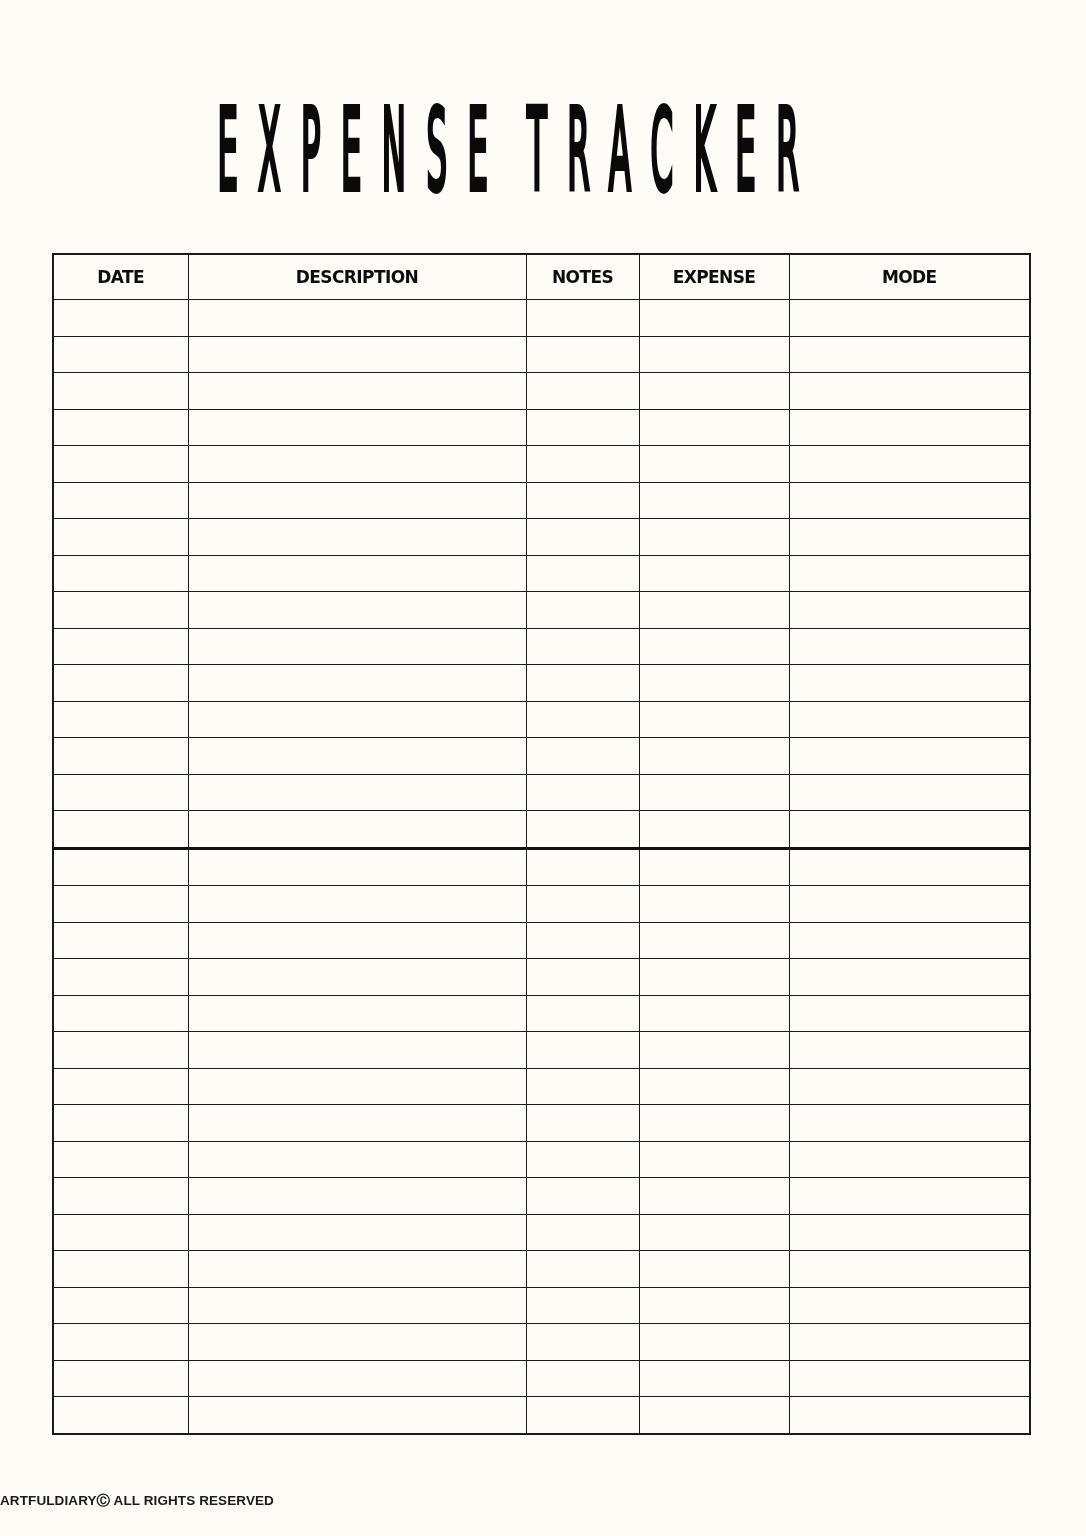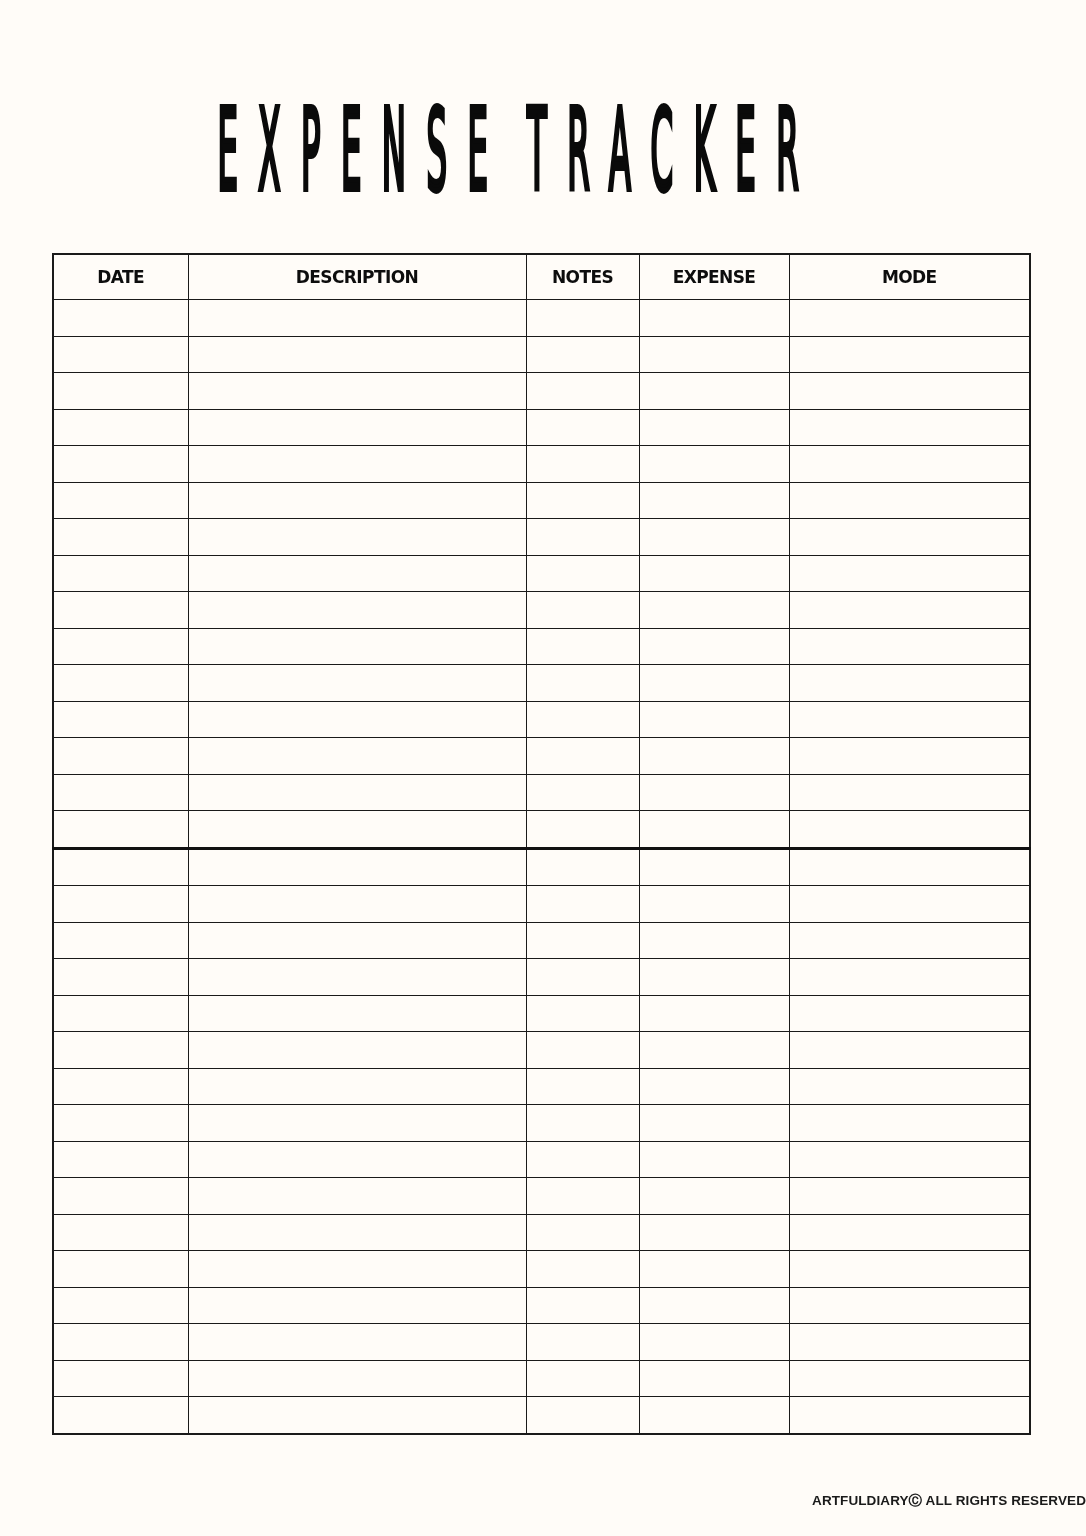--- a/index.html
+++ b/index.html
@@ -27,21 +27,21 @@
   table.tracker th, table.tracker td {
     border:1.5px solid #1a1a1a; padding:0;
   }
   table.tracker th {
     height:44px; font-family:"DejaVu Sans", sans-serif; font-weight:700;
     font-size:17px; letter-spacing:-0.6px; text-align:center; color:#0d0d0d;
   }
   table.tracker td { height:35.5px; }
   tr.block-end td { border-bottom:3px solid #111; }
   .footer {
-    position:absolute; left:0; top:1492px; width:1086px; text-align:right;
+    position:absolute; left:0; top:1492px; width:1086px; text-align:left;
     font-family:"Liberation Sans", sans-serif; font-weight:700; font-size:13.5px;
     color:#1a1a1a; letter-spacing:0.1px;
   }
 </style>
 </head>
 <body>
 
 <div class="title-wrap">
   <div class="title">
     <div class="title-words">

